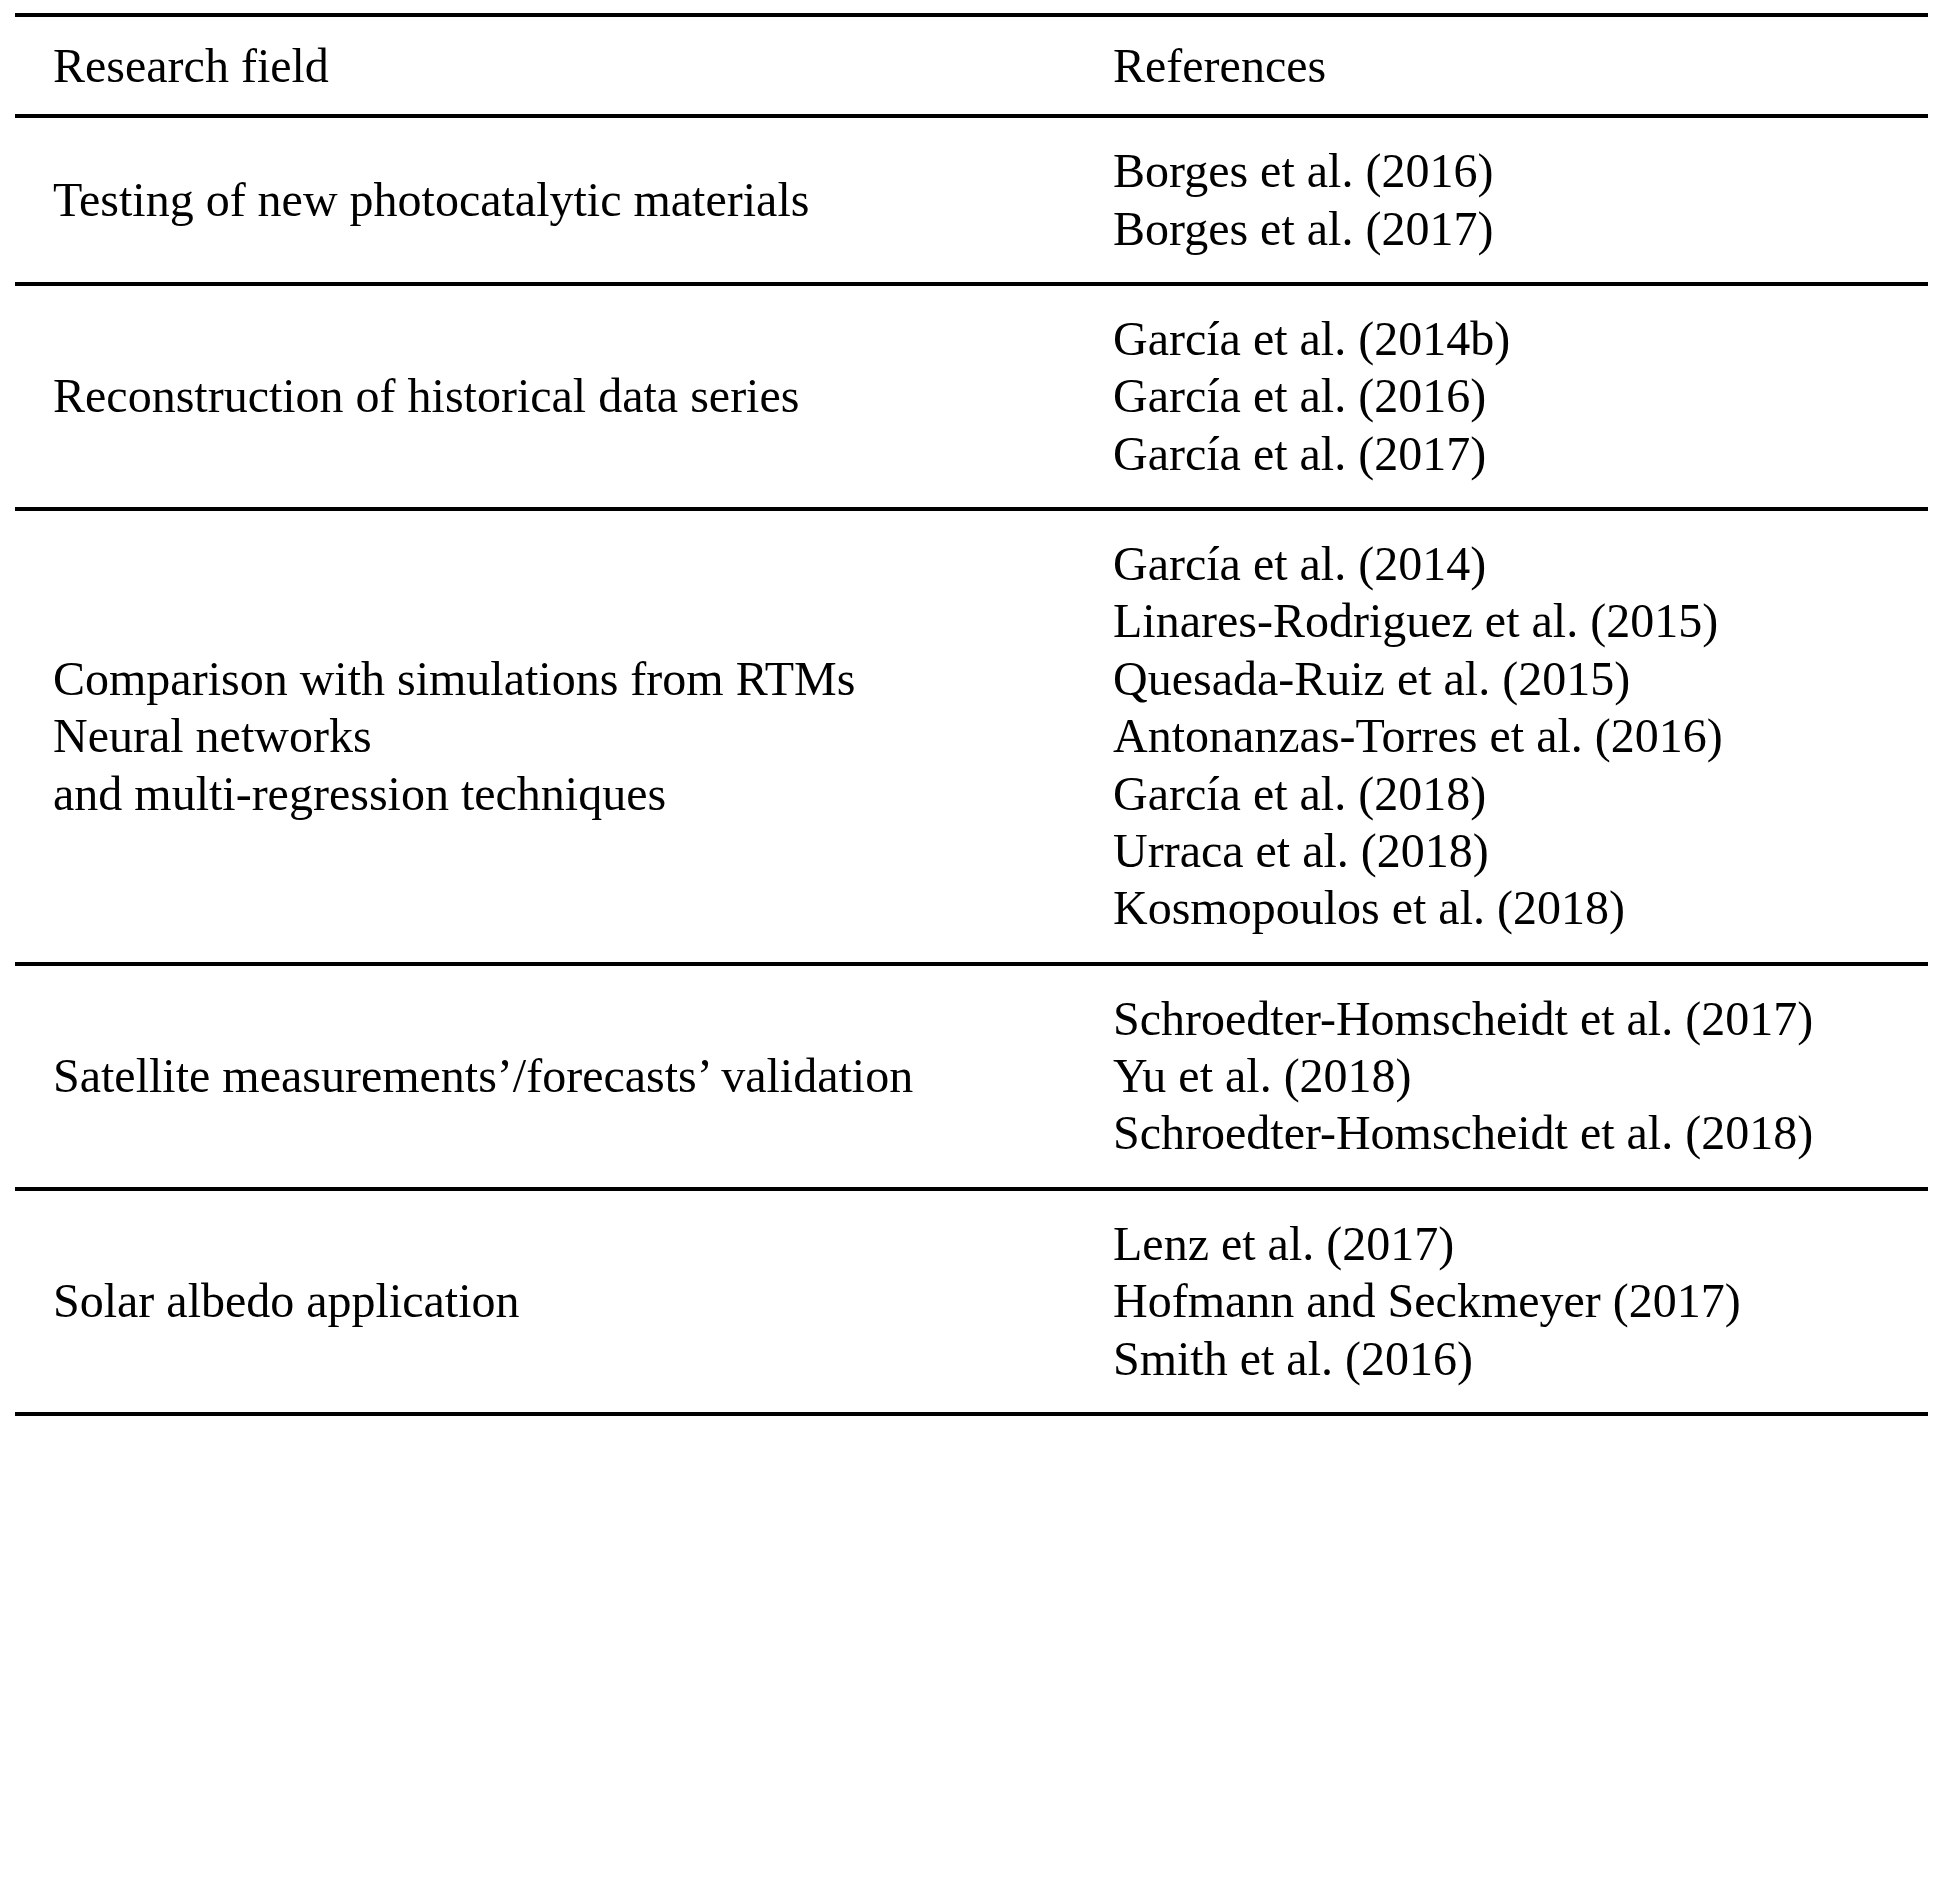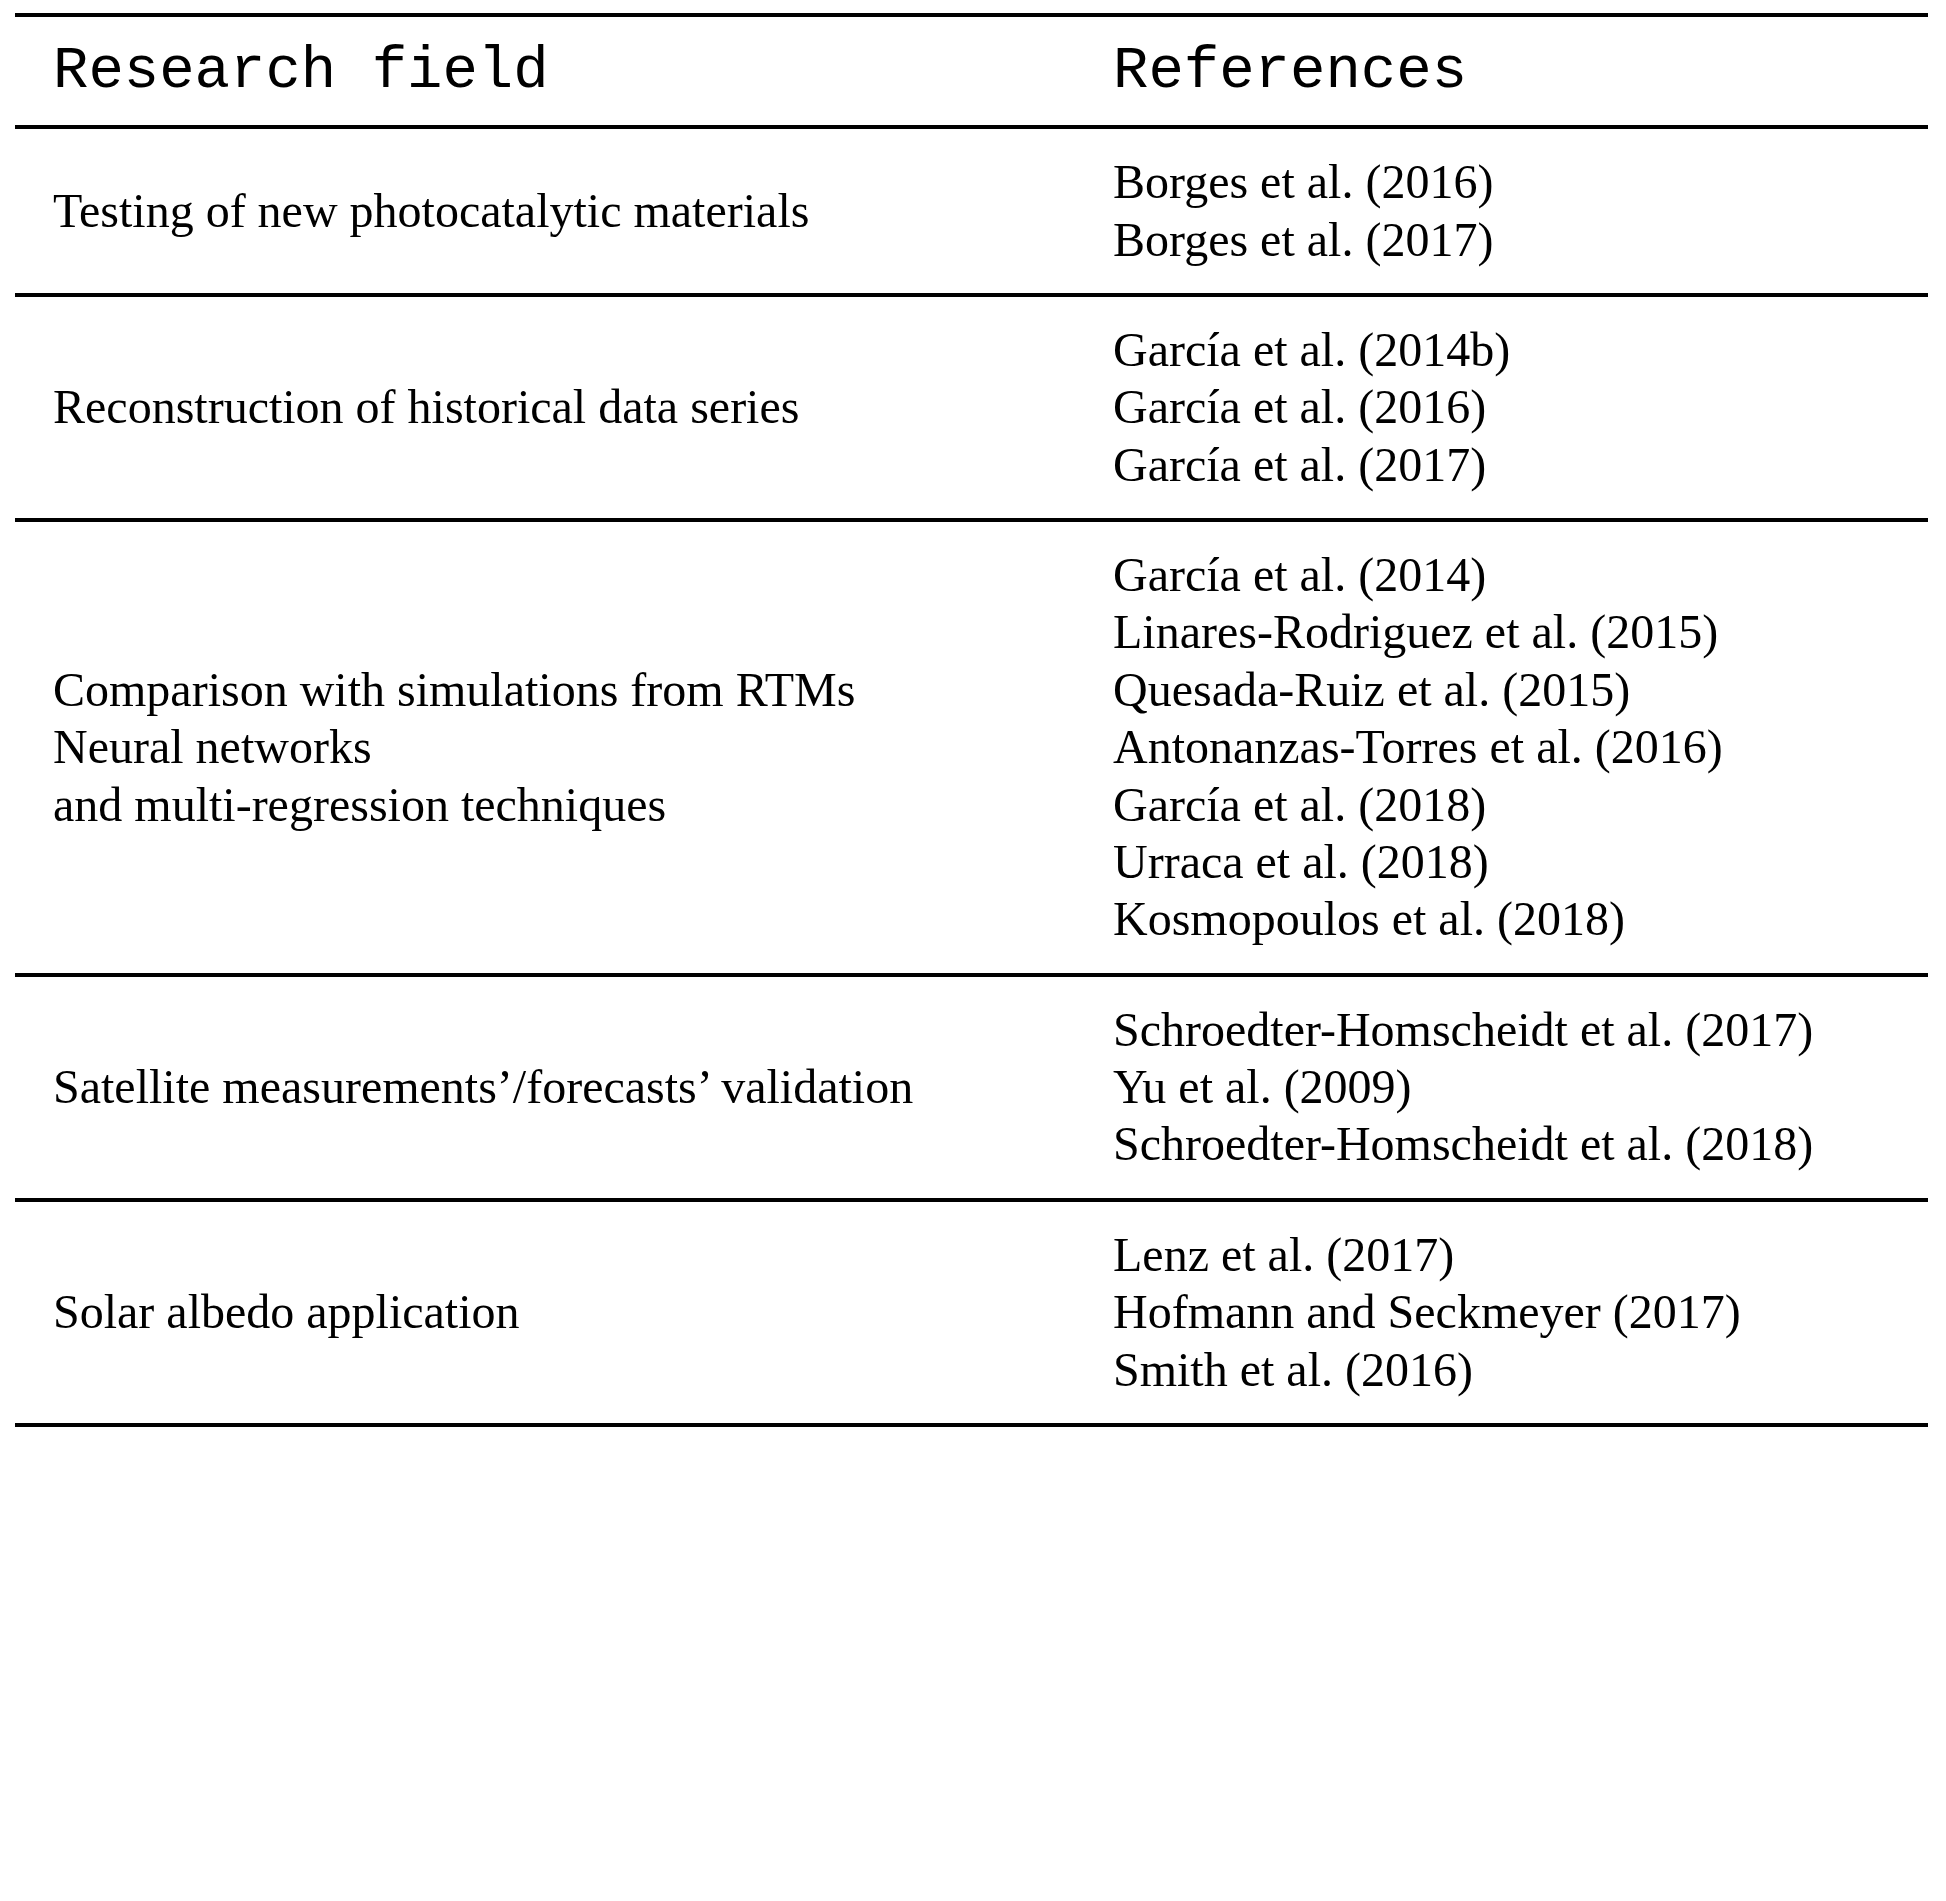--- a/index.html
+++ b/index.html
@@ -64,22 +64,21 @@
   }
 
   .field-lines .line,
   .ref-lines .line {
     display: block;
     white-space: nowrap;
     padding: 4.7px 0 4.7px 0;
   }
 
   .header-cell {
-    font-size: 59px;
-    font-family: Liberation Mono, monospace;
+    font-size: 48px;
   }
 
   
   .indent { padding-left: 38px; }
 </style>
 </head>
 <body>
 
 <div id="table-root">
   <table class="booktabs">
@@ -147,21 +146,21 @@
         </tr>
         <tr class="rule-mid">
           <td class="cell cell-field">
             <div class="field-lines indent">
               <span class="line">Satellite measurements’/forecasts’ validation</span>
             </div>
           </td>
           <td class="cell cell-refs">
             <div class="ref-lines">
               <span class="line">Schroedter-Homscheidt et al. (2017)</span>
-              <span class="line">Yu et al. (2009)</span>
+              <span class="line">Yu et al. (2018)</span>
               <span class="line">Schroedter-Homscheidt et al. (2018)</span>
             </div>
           </td>
         </tr>
         <tr class="rule-mid">
           <td class="cell cell-field">
             <div class="field-lines indent">
               <span class="line">Solar albedo application</span>
             </div>
           </td>

